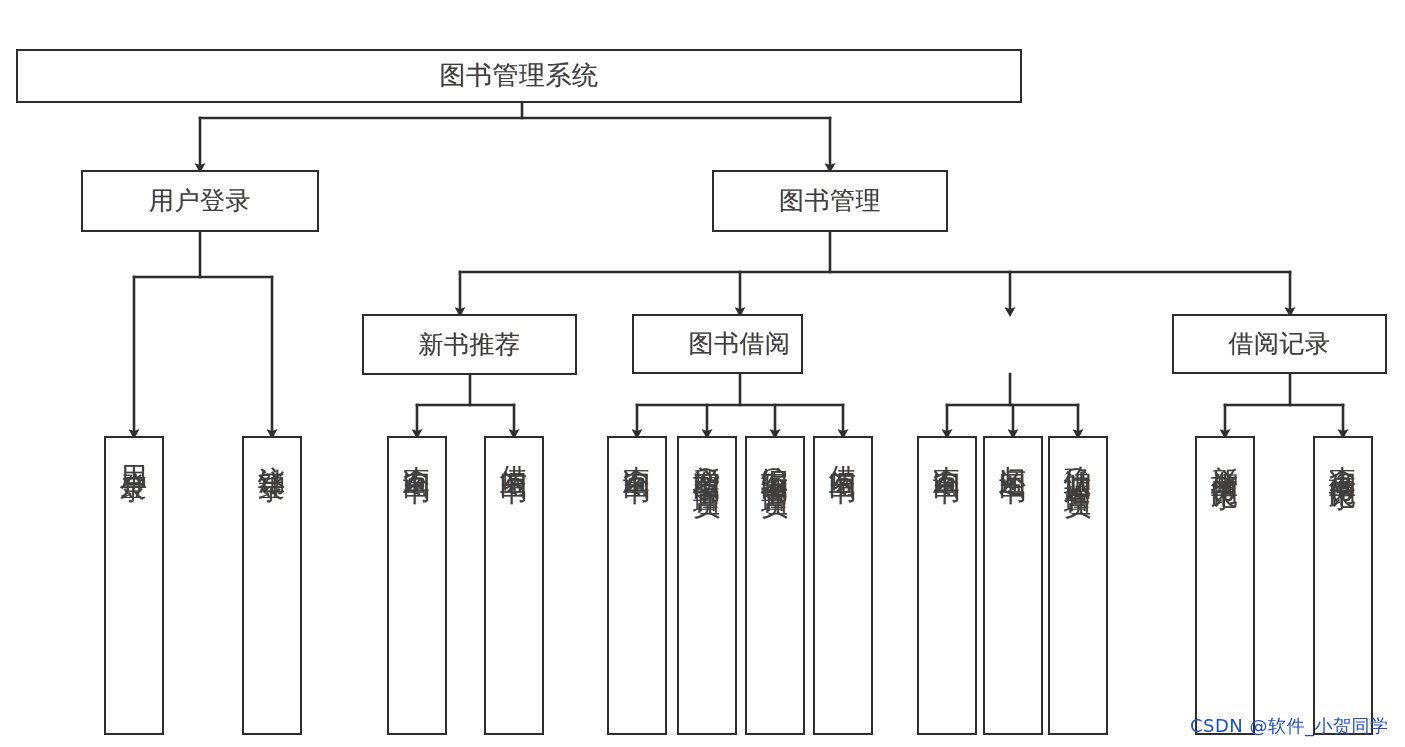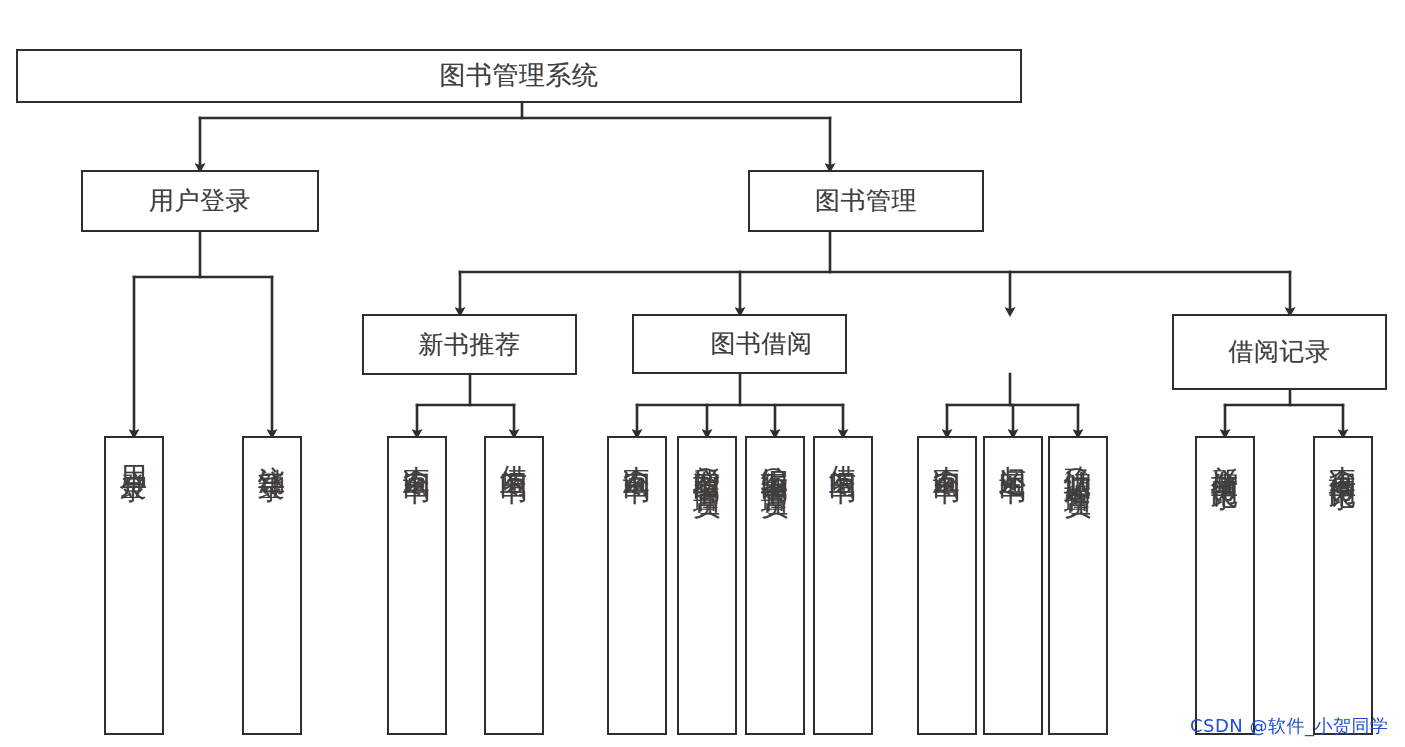--- a/index.html
+++ b/index.html
@@ -133,31 +133,31 @@
     </g>
   </svg>
 
   <div class="node h root" style="left: 16px; top: 13px; width: 1006px; height: 54px; margin-top: 36px;">
     <span class="label">图书管理系统</span>
   </div>
 
   <div class="node h" style="left: 81px; top: 170px; width: 238px; height: 62px;">
     <span class="label">用户登录</span>
   </div>
-  <div class="node h" style="left: 712px; top: 170px; width: 236px; height: 62px; margin-left: 36px;">
+  <div class="node h" style="left: 712px; top: 170px; width: 236px; height: 62px;">
     <span class="label">图书管理</span>
   </div>
 
   <div class="node h" style="left: 362px; top: 314px; width: 215px; height: 61px;">
     <span class="label">新书推荐</span>
   </div>
-  <div class="node h" style="left: 632px; top: 314px; width: 215px; height: 60px; padding-left: 44px;">
+  <div class="node h" style="left: 632px; top: 314px; width: 171px; height: 60px; padding-left: 44px;">
     <span class="label">图书借阅</span>
   </div>
-  <div class="node h" style="left: 1172px; top: 314px; width: 215px; height: 76px;">
+  <div class="node h" style="left: 1172px; top: 314px; width: 215px; height: 60px;">
     <span class="label">借阅记录</span>
   </div>
 
   <div class="node v" style="left: 104px; top: 436px; width: 60px; height: 299px;">
     <span class="label">用户登录</span>
   </div>
   <div class="node v" style="left: 242px; top: 436px; width: 60px; height: 299px;">
     <span class="label">注销登录</span>
   </div>
   <div class="node v" style="left: 387px; top: 436px; width: 60px; height: 299px;">

